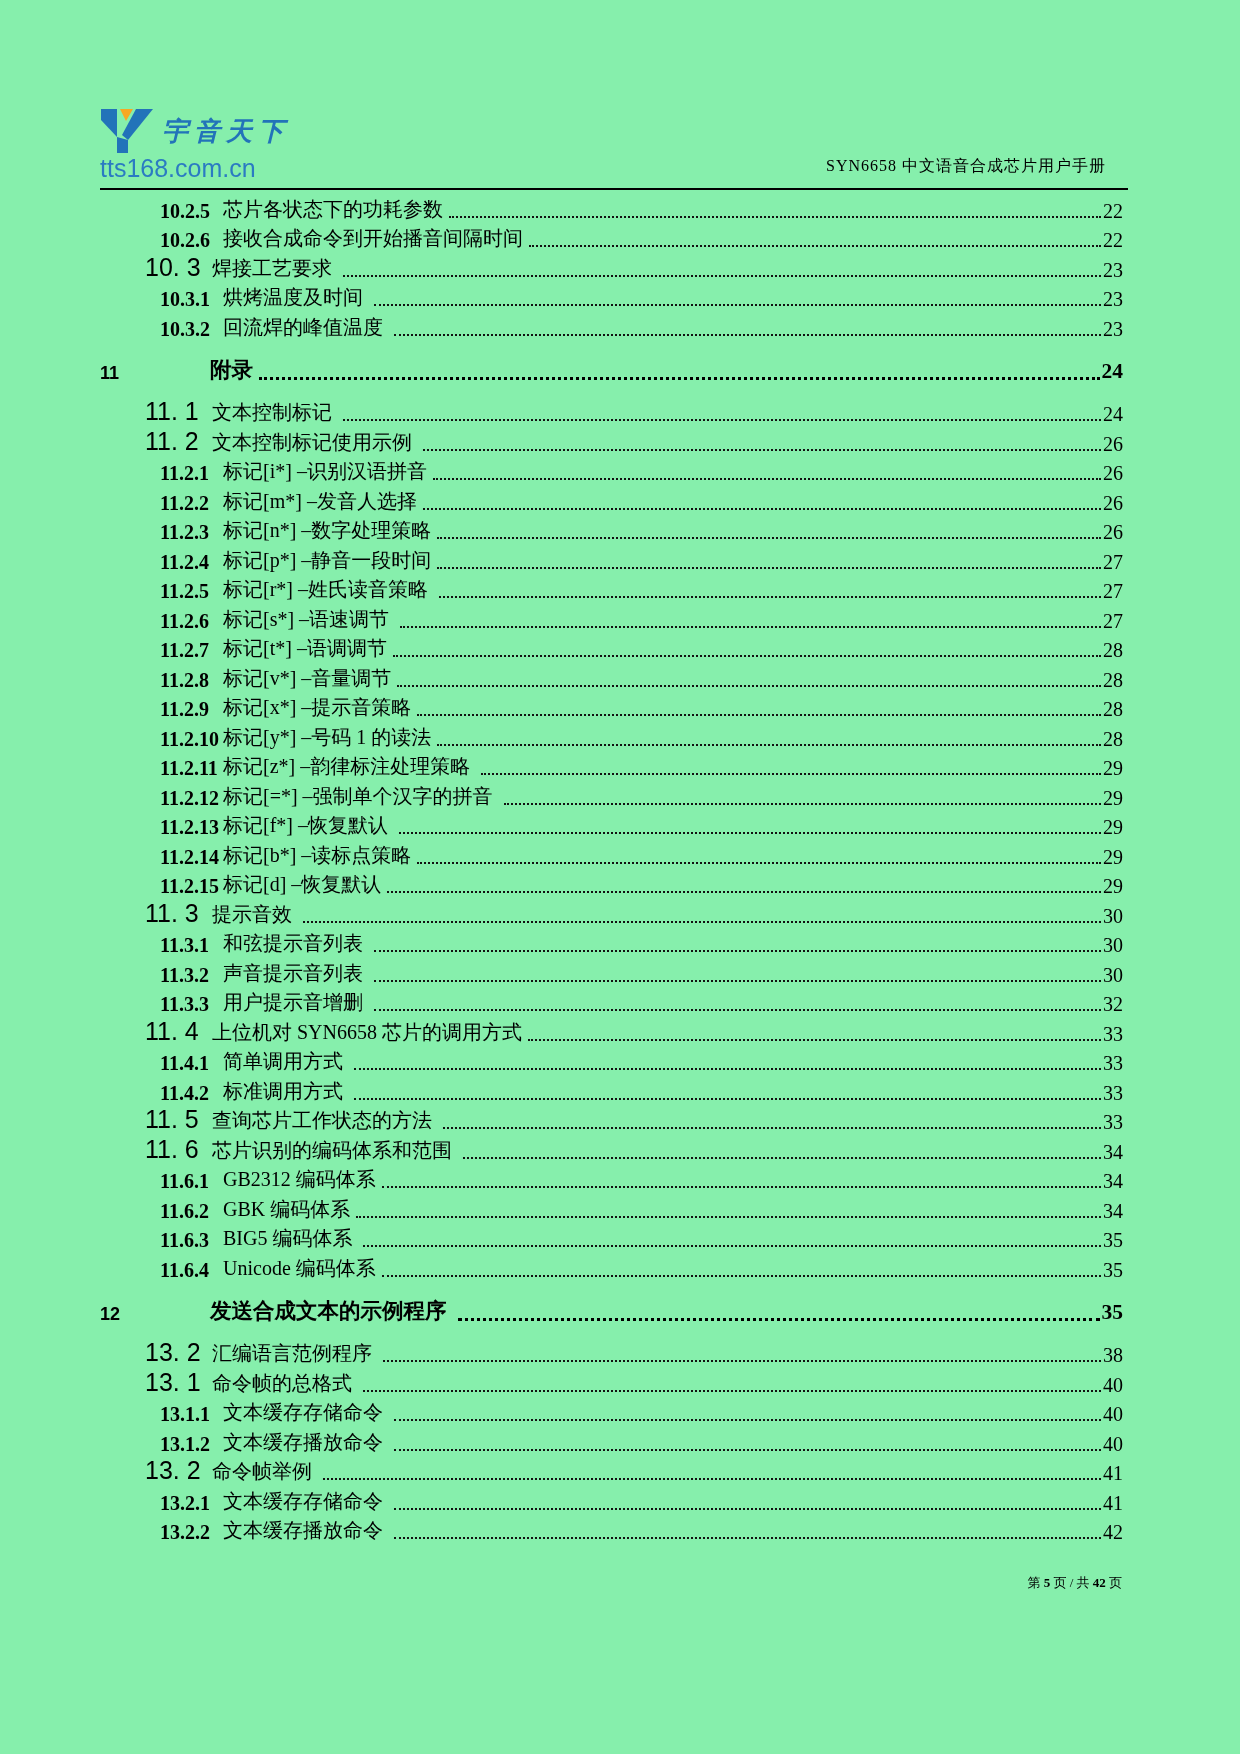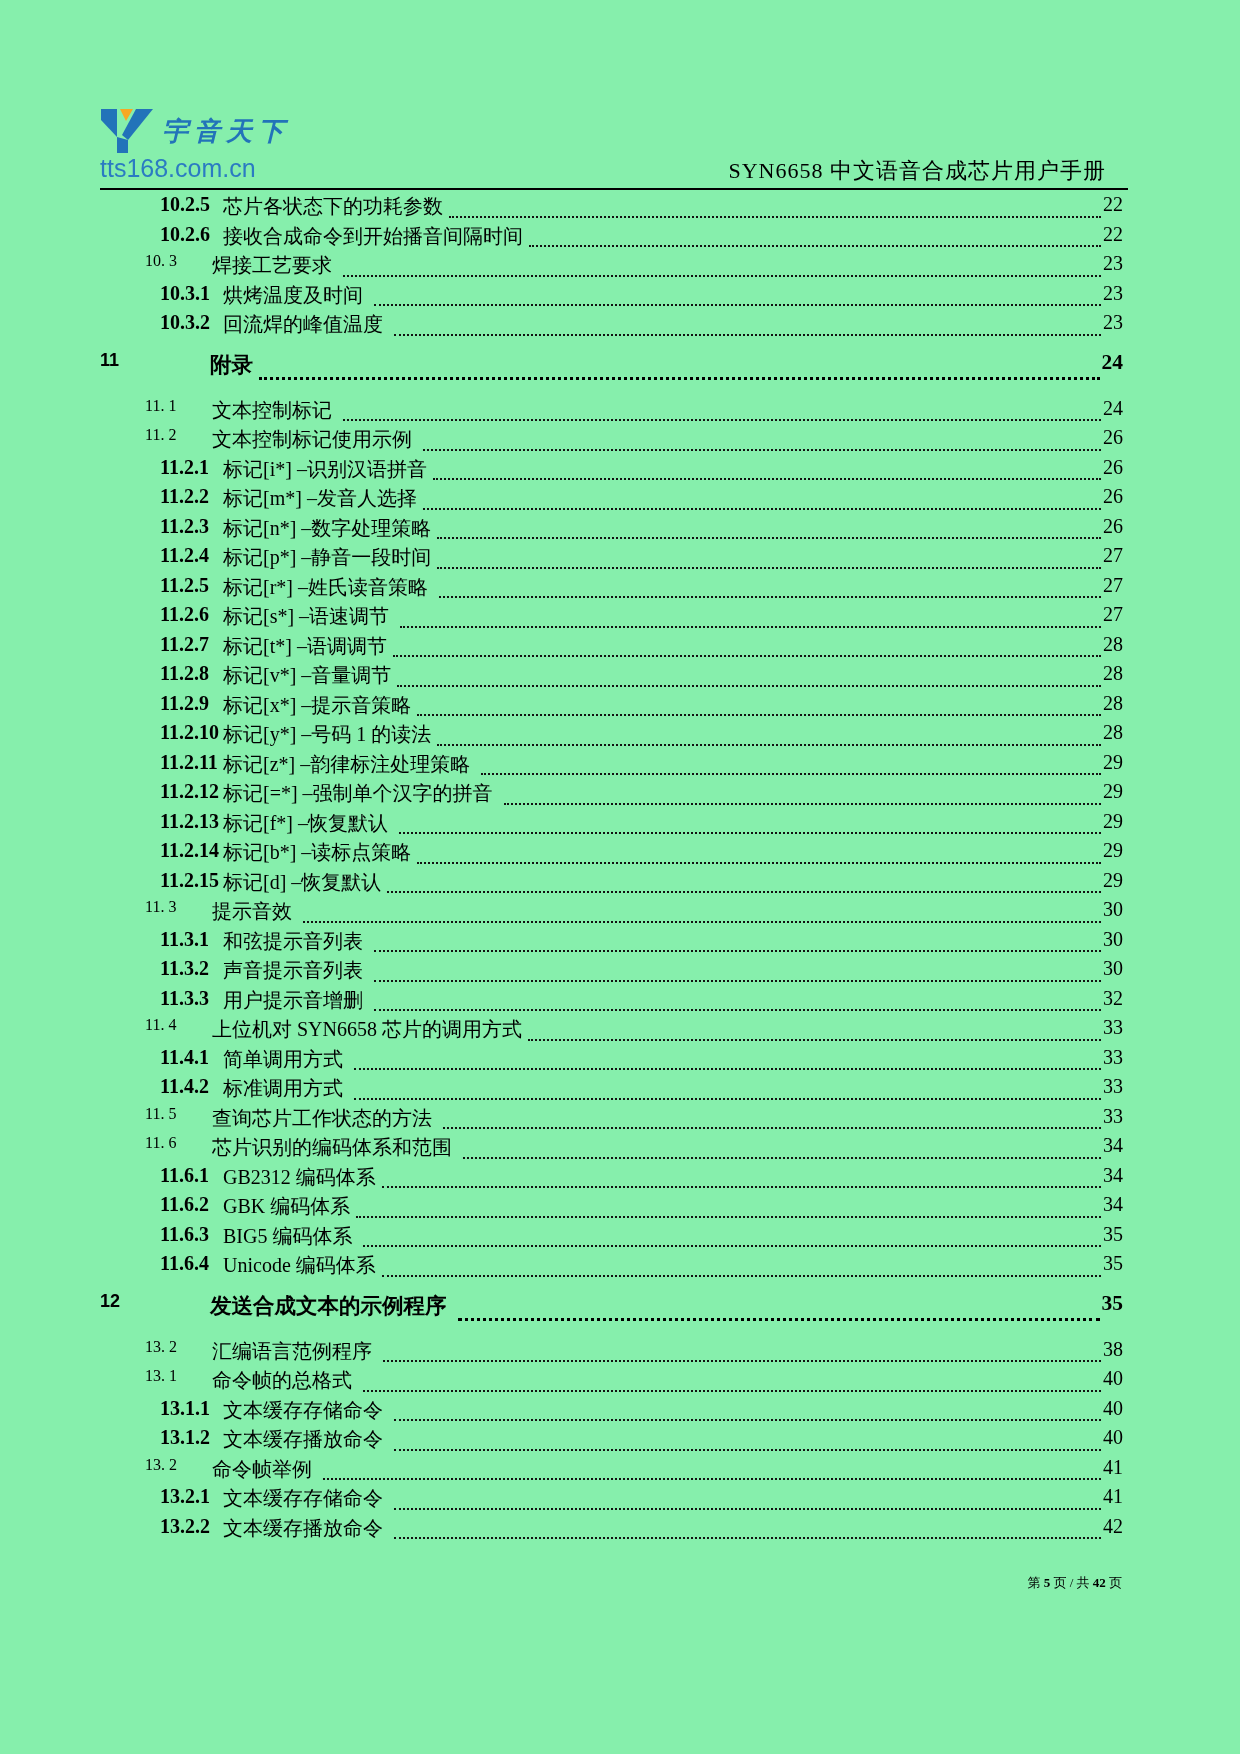--- a/index.html
+++ b/index.html
@@ -19,41 +19,41 @@
     color:#2273b9;font-size:26px;font-weight:bold;font-style:italic;
     letter-spacing:6px;white-space:pre;
     font-family:"Liberation Serif","DejaVu Serif",serif;
   }
   .website{
     color:#2b7bc2;font-size:25px;line-height:1.05;margin-top:1px;
     font-family:"Liberation Sans","DejaVu Sans",sans-serif;
   }
   .doc-title{
     position:absolute;top:156px;right:134px;
-    font-size:22px;letter-spacing:1px;white-space:pre;
+    font-size:16px;letter-spacing:1px;white-space:pre;
   }
   .header-rule{
     position:absolute;left:100px;right:112px;top:188px;
     border-top:2px solid #000;height:0;
   }
 
   
   .toc{position:absolute;left:100px;top:193px;width:1023px;}
-  .row{display:flex;align-items:flex-start;white-space:pre;}
+  .row{display:flex;align-items:flex-end;white-space:pre;}
   .row.l2,.row.l3{height:29.5px;font-size:20px;}
   .row.l1{height:34px;margin-top:9px;margin-bottom:13px;font-size:21.5px;font-weight:bold;}
   .num{flex:none;}
   .num1{
     min-width:110px;font-family:"Liberation Sans","DejaVu Sans",sans-serif;
     font-weight:bold;font-size:18px;
   }
   .num2{
     margin-left:45px;min-width:67px;
-    font-family:Liberation Serif, serif;
-    font-size:16px;
+    font-family:Liberation Sans, sans-serif;
+    font-size:25px;
   }
   .num3{margin-left:60px;min-width:63px;font-weight:bold;}
   .title{flex:none;}
   .dots{
     flex:1 1 auto;min-width:8px;
     border-bottom:2px dotted #111;
     margin:0 2px 5px 6px;height:1px;align-self:flex-end;
   }
   .row.l1 .dots{border-bottom:3.5px dotted #000;margin-bottom:4px;}
   .pg{flex:none;}

